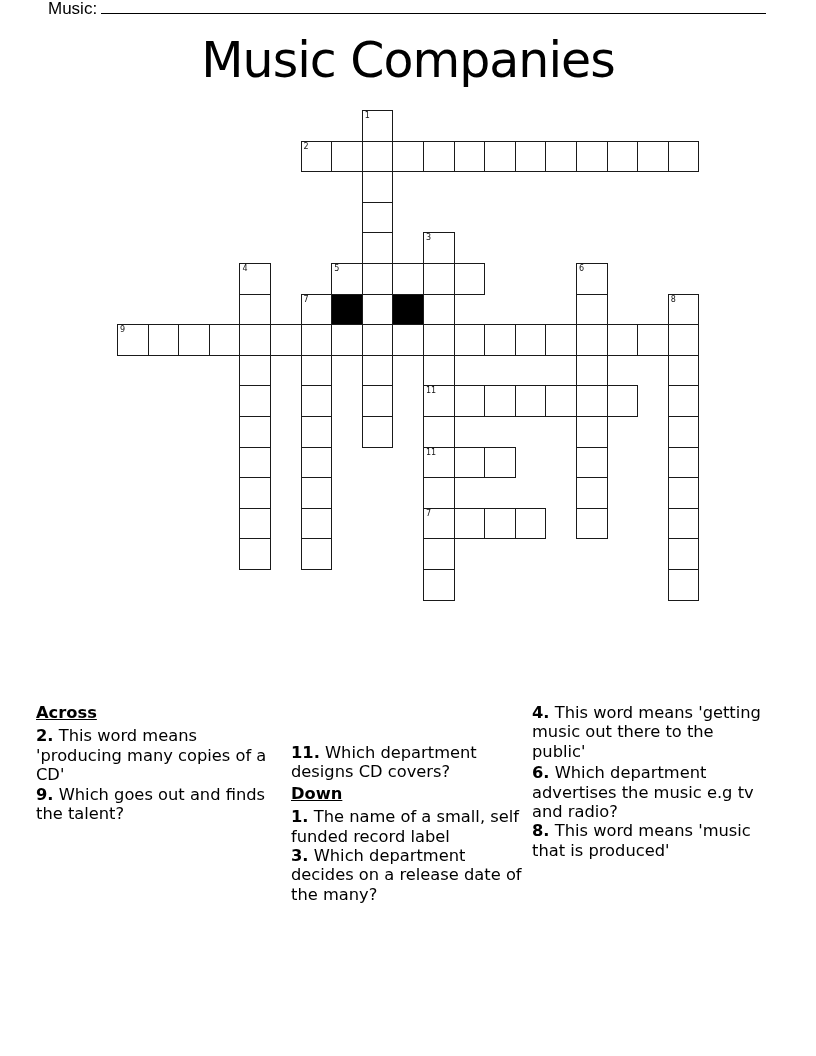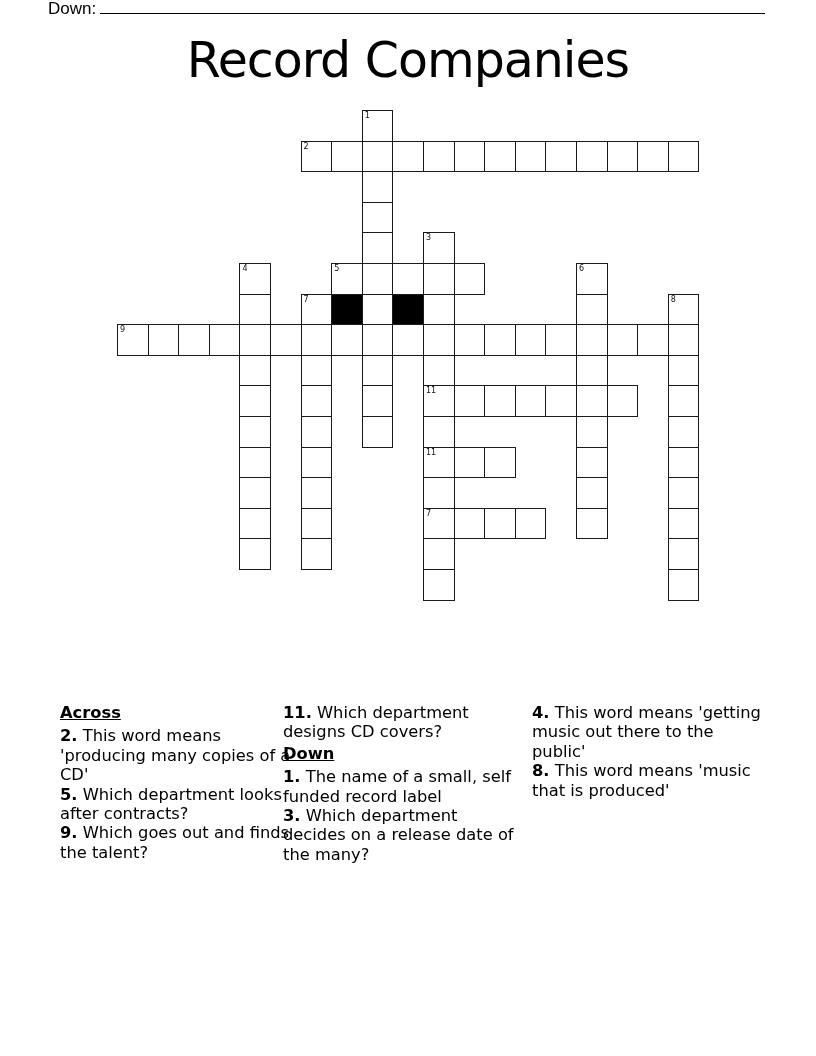--- a/index.html
+++ b/index.html
@@ -28,33 +28,33 @@
       position: absolute; left: 2px; top: 0px; font-family: "DejaVu Sans", sans-serif;
       font-size: 8px; line-height: 10px; color: #111;
     }
     .clues {
       position: absolute; top: 703px; width: 240px;
       font-family: "DejaVu Sans", sans-serif; font-size: 16.3px; line-height: 19.4px;
     }
     .clues .heading { font-weight: bold; text-decoration: underline; margin-bottom: 4px; display: block; }
     .clue { margin-bottom: 0; }
     .clue b { font-weight: bold; }
-    .col1 { left: 60px; }
-    .col2 { left: 283px; }
+    .col1 { left: 36px; }
+    .col2 { left: 291px; margin-top: 40px; }
     .col3 { left: 532px; }
     .gap { margin-top: 2px; }
   </style>
 </head>
 <body>
 
 <div class="name-line">
-  <span>Down:</span><span class="underline"></span>
+  <span>Music:</span><span class="underline"></span>
 </div>
 
-<h1 class="title">Record Companies</h1>
+<h1 class="title">Music Companies</h1>
 
 <div id="grid">
     <div class="cell" style="left: 361.8px; top: 110px;">
       <span class="num">1</span>
     </div>
     <div class="cell" style="left: 361.8px; top: 140.6px;"></div>
     <div class="cell" style="left: 361.8px; top: 171.2px;"></div>
     <div class="cell" style="left: 361.8px; top: 201.8px;"></div>
     <div class="cell" style="left: 361.8px; top: 232.4px;"></div>
     <div class="cell" style="left: 361.8px; top: 263px;"></div>
@@ -173,27 +173,27 @@
     <div class="cell" style="left: 453.6px; top: 507.8px;"></div>
     <div class="cell" style="left: 484.2px; top: 507.8px;"></div>
     <div class="cell" style="left: 514.8px; top: 507.8px;"></div>
     <div class="cell black" style="left: 331.2px; top: 293.6px;"></div>
     <div class="cell black" style="left: 392.4px; top: 293.6px;"></div>
   </div>
 
 <div class="clues col1">
   <span class="heading">Across</span>
   <div class="clue"><b>2.</b><span> This word means 'producing many copies of a CD'</span></div>
-  <div class="clue"><b>5.</b><span> Which department looks after contracts?</span></div>
   <div class="clue"><b>9.</b><span> Which goes out and finds the talent?</span></div>
 </div>
 
 <div class="clues col2">
   <div class="clue"><b>11.</b><span> Which department designs CD covers?</span></div>
   <span class="heading gap">Down</span>
   <div class="clue"><b>1.</b><span> The name of a small, self funded record label</span></div>
   <div class="clue"><b>3.</b><span> Which department decides on a release date of the many?</span></div>
 </div>
 
 <div class="clues col3">
   <div class="clue"><b>4.</b><span> This word means 'getting music out there to the public'</span></div>
+  <div class="clue gap"><b>6.</b><span> Which department advertises the music e.g tv and radio?</span></div>
   <div class="clue"><b>8.</b><span> This word means 'music that is produced'</span></div>
 </div>
 
 </body></html>

